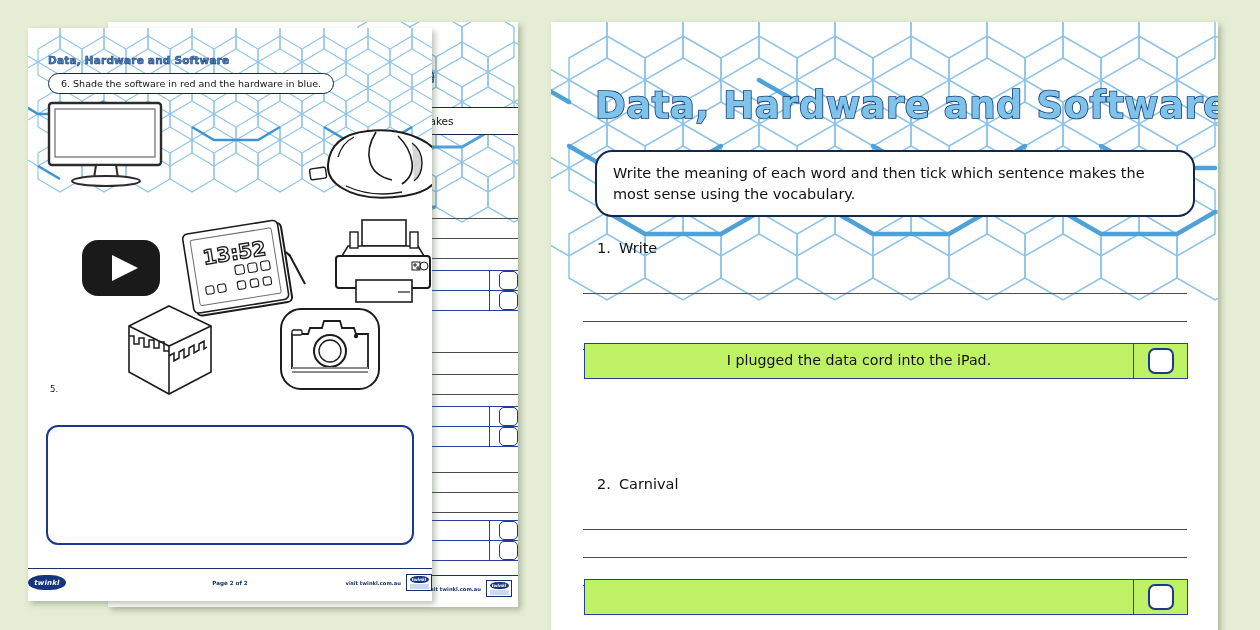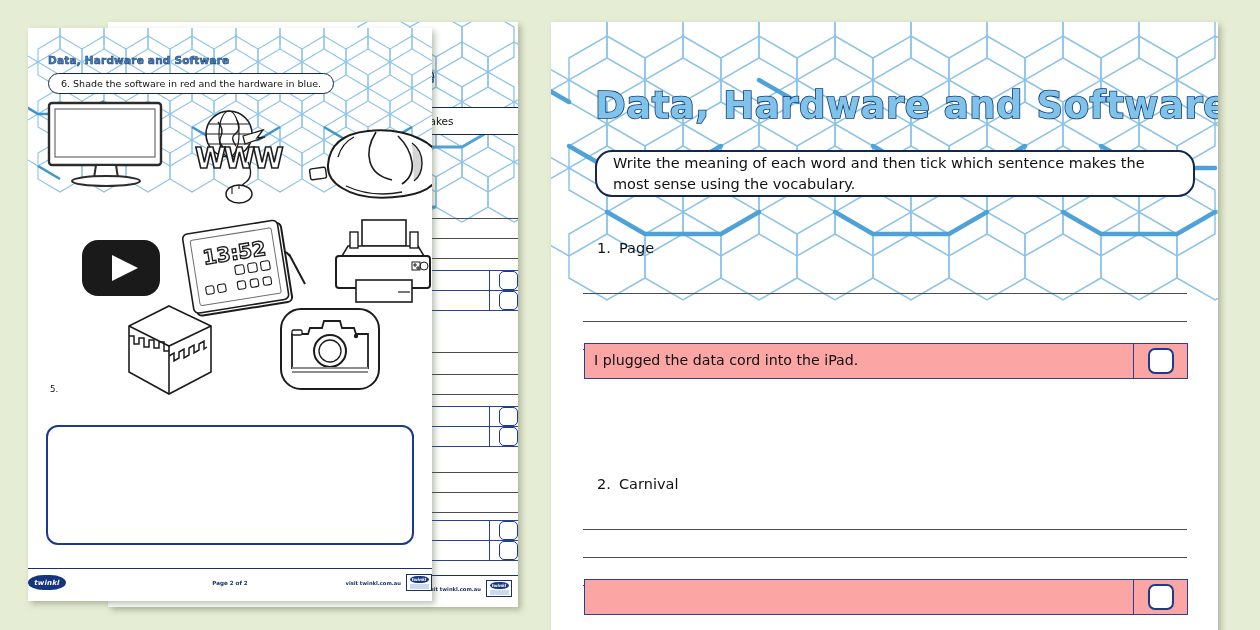--- a/index.html
+++ b/index.html
@@ -113,37 +113,38 @@
     font-weight: 700; font-size: 37px;
     letter-spacing: .5px;
     color: #7fc2ea;
     -webkit-text-stroke: 1.6px #123a72;
     paint-order: stroke fill;
     white-space: nowrap;
   }
   #r-instr {
     left: 44px; top: 128px; width: 600px;
     border-width: 2.2px; border-radius: 17px;
-    padding: 1px 16px;
+    padding: 11px 16px;
     font-size: 14.5px; line-height: 1.42;
     white-space: normal;
   }
   .qlabel {
     position: absolute;
     font-family: "DejaVu Sans", sans-serif;
     font-size: 14.5px; color: #111;
   }
   .wline {
     position: absolute; height: 0;
     border-top: 1.6px solid #4c4c4c;
   }
   .sent-table {
     position: absolute;
     border: 1.3px solid #27409a;
-    background: #fca5a5;
+    background: #bef264;
+    text-align: center;
   }
   .sent-row {
     display: flex; align-items: stretch;
     border-bottom: 1.3px solid #27409a;
   }
   .sent-row:last-child { border-bottom: 0; }
   .sent-text {
     flex: 1; padding: 6px 9px 7px;
     font-family: "DejaVu Sans", sans-serif;
     font-size: 14.2px; line-height: 1.45; color: #111;
@@ -374,21 +375,21 @@
         <path d="M208,58 L246,80"></path>
       </g>
     </svg>
   </div>
 
   <div class="big-title">Data, Hardware and Software</div>
 
   <div class="instr-pill" id="r-instr">Write the meaning of each word and then tick which sentence makes the most sense using the vocabulary.</div>
 
   <div class="qlabel" style="left:46px; top:218px;">1.</div>
-  <div class="qlabel" style="left:68px; top:218px;">Page</div>
+  <div class="qlabel" style="left:68px; top:218px;">Write</div>
 
   <div class="wline" style="left:32px; top:271px; width:604px;"></div>
   <div class="wline" style="left:32px; top:299px; width:604px;"></div>
   <div class="wline" style="left:32px; top:327px; width:604px;"></div>
 
   <div class="sent-table" style="left:33px; top:321px; width:604px;">
     <div class="sent-row">
       <div class="sent-text">I plugged the data cord into the iPad.</div>
       <div class="sent-check">
           <div class="cbox"></div>
@@ -494,34 +495,20 @@
 
   <div class="art" style="left:18px; top:72px;">
     <svg width="120" height="90" viewBox="0 0 120 90">
       <rect x="3" y="3" width="112" height="62" rx="3" fill="#fff" stroke="#2b2b2b" stroke-width="2.4"></rect>
       <rect x="9" y="9" width="100" height="48" fill="#fff" stroke="#6a6a6a" stroke-width="1.2"></rect>
       <path d="M50,65 L48,78 L72,78 L70,65 Z" fill="#fff" stroke="#2b2b2b" stroke-width="2"></path>
       <ellipse cx="60" cy="81" rx="34" ry="5" fill="#fff" stroke="#2b2b2b" stroke-width="2"></ellipse>
     </svg>
   </div>
 
-  <div class="art" style="left:157px; top:78px;">
-    <svg width="110" height="95" viewBox="0 0 110 95">
-      <circle cx="44" cy="28" r="23" fill="#fff" stroke="#1c1c1c" stroke-width="1.6"></circle>
-      <ellipse cx="44" cy="28" rx="10" ry="23" fill="none" stroke="#1c1c1c" stroke-width="1.2"></ellipse>
-      <path d="M21,28 H67 M24,18 H64 M24,38 H64" fill="none" stroke="#1c1c1c" stroke-width="1.1"></path>
-      <path d="M33,16 q6,7 3,14 q-3,6 2,11" fill="none" stroke="#1c1c1c" stroke-width="1.4"></path>
-      <path d="M52,14 q5,9 -2,14 q-5,4 1,12" fill="none" stroke="#1c1c1c" stroke-width="1.4"></path>
-      <path d="M58,30 L78,24 L72,32 L80,31 L60,38 Z" fill="#fff" stroke="#1c1c1c" stroke-width="1.3"></path>
-      <text x="10" y="62" font-family="DejaVu Sans, sans-serif" font-size="28" font-weight="700" fill="#fff" stroke="#1c1c1c" stroke-width="1.6" letter-spacing="-2">WWW</text>
-      <path d="M63,56 q6,14 -2,20 q-6,4 -6,9" fill="none" stroke="#1c1c1c" stroke-width="1.4"></path>
-      <ellipse cx="54" cy="88" rx="13" ry="9" fill="#fff" stroke="#1c1c1c" stroke-width="1.5"></ellipse>
-      <path d="M47,81 v7 M54,79 v4" fill="none" stroke="#1c1c1c" stroke-width="1.1"></path>
-    </svg>
-  </div>
 
   <div class="art" style="left:288px; top:95px;">
     <svg width="130" height="80" viewBox="0 0 130 80">
       <path d="M12,42 q2,-30 40,-34 q30,-3 52,8 q22,10 20,30 q-2,22 -36,27 q-40,6 -62,-8 q-15,-9 -14,-23 Z" fill="#fff" stroke="#1c1c1c" stroke-width="2"></path>
       <path d="M60,9 q-10,16 -6,30 q4,14 22,18" fill="none" stroke="#1c1c1c" stroke-width="1.6"></path>
       <path d="M82,13 q12,12 14,26 q2,14 -10,22" fill="none" stroke="#1c1c1c" stroke-width="1.6"></path>
       <path d="M96,20 q10,7 10,20 q0,12 -8,18" fill="#d6d6d6" stroke="#1c1c1c" stroke-width="1.4"></path>
       <path d="M22,34 q4,-14 16,-20" fill="none" stroke="#1c1c1c" stroke-width="1.3"></path>
       <path d="M30,63 q26,12 56,6" fill="none" stroke="#1c1c1c" stroke-width="1.3"></path>
       <rect x="-6" y="45" width="16" height="11" rx="2" fill="#fff" stroke="#1c1c1c" stroke-width="1.4" transform="rotate(-8 2 50)"></rect>

